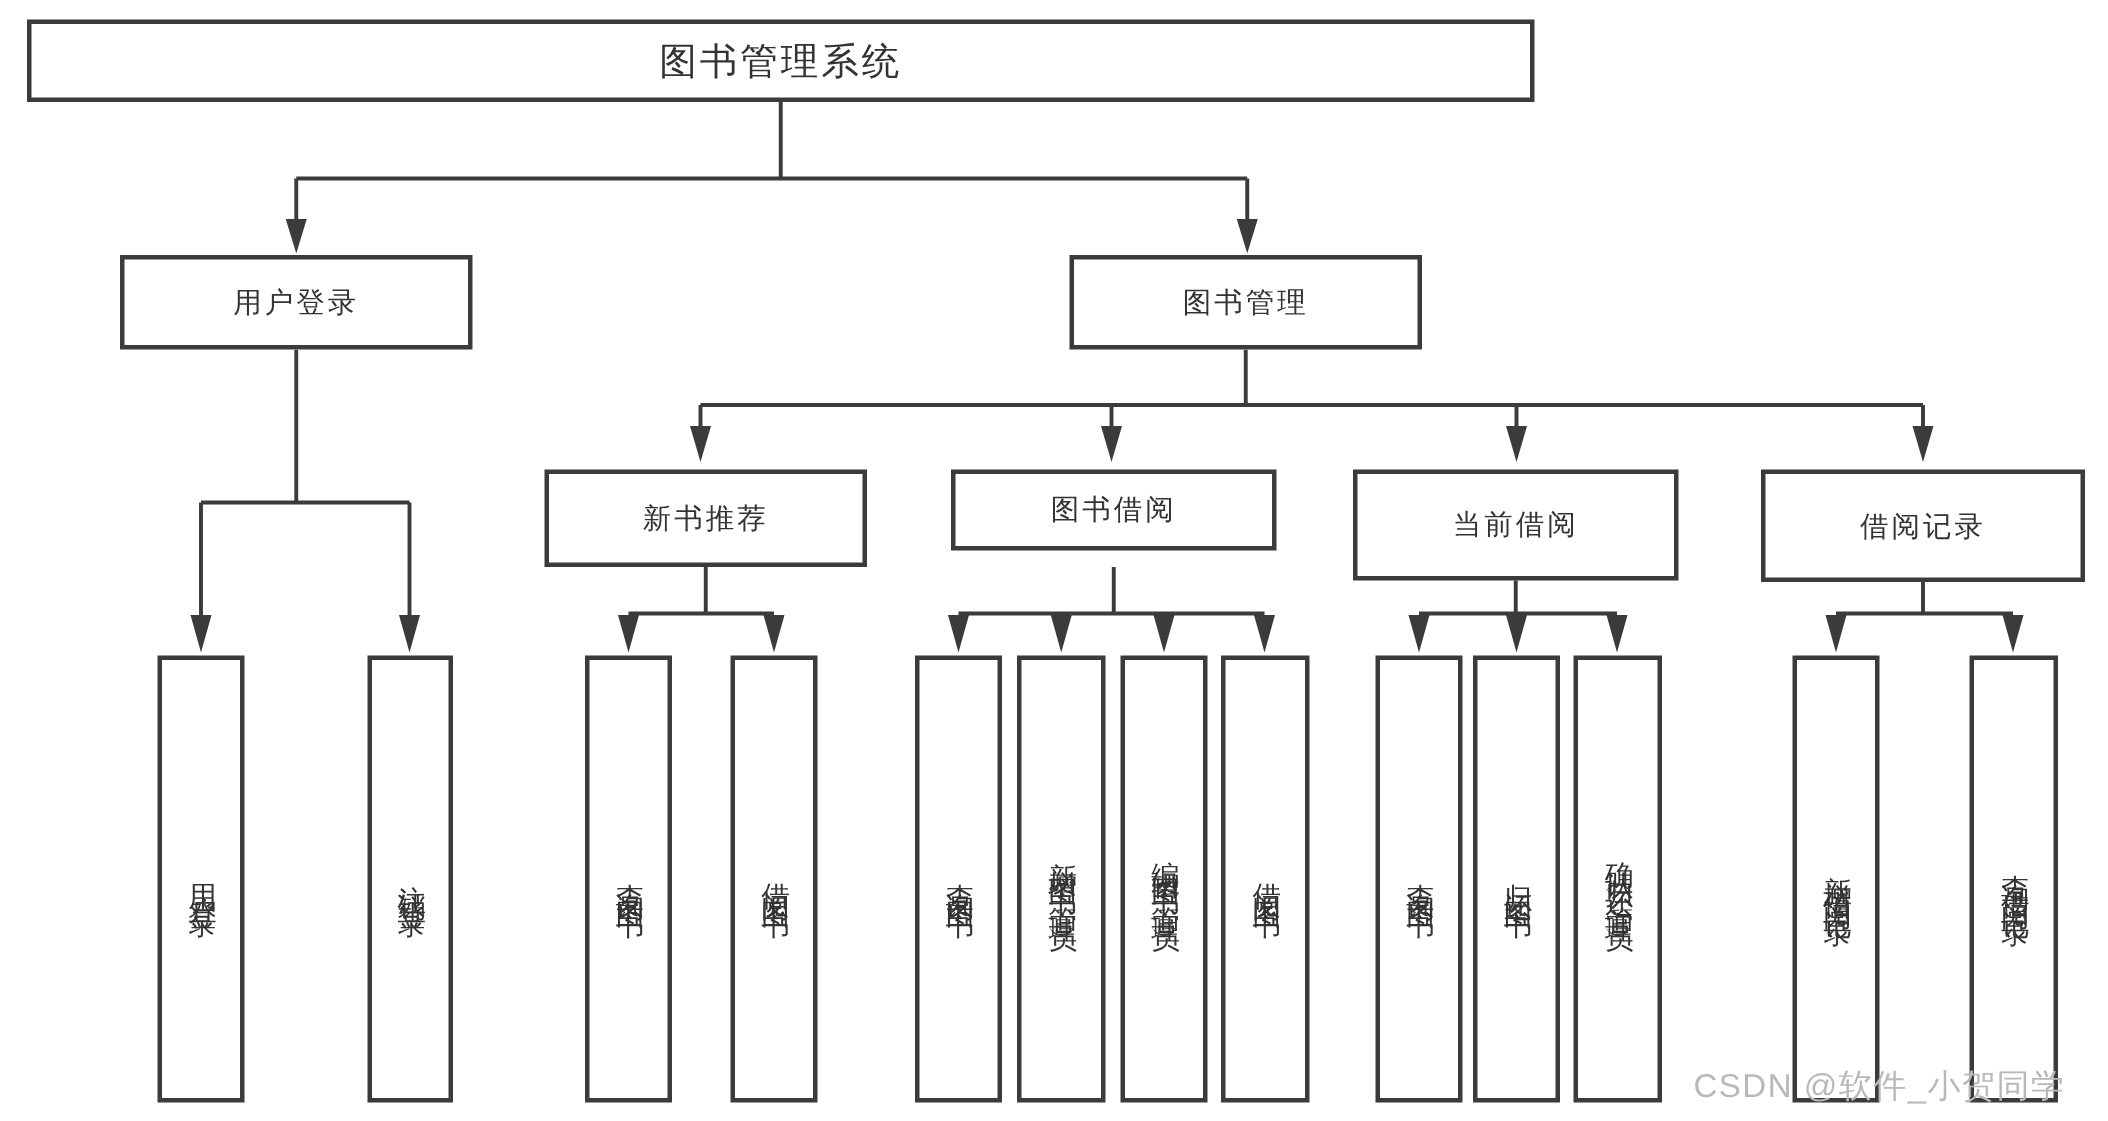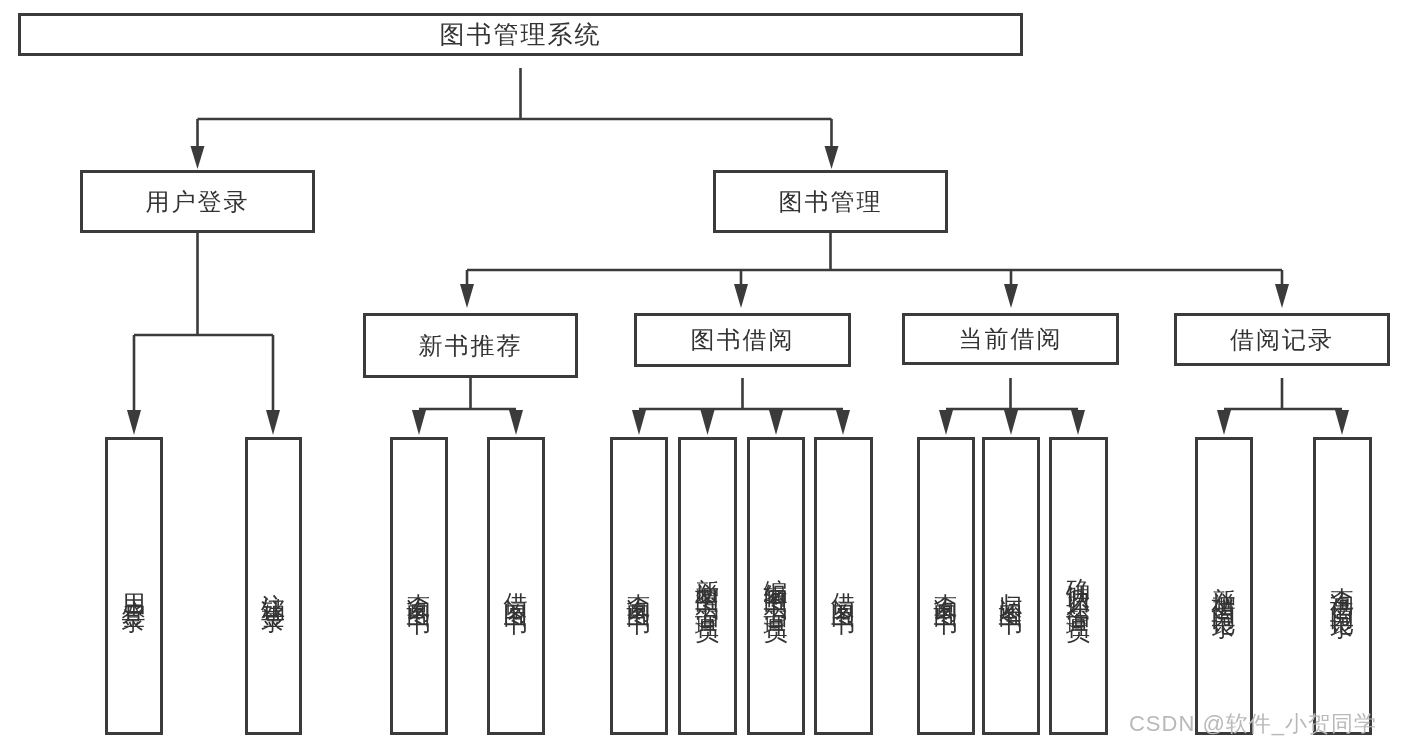--- a/index.html
+++ b/index.html
@@ -17,21 +17,21 @@
   .diagram{position:relative;width:1405px;height:747px;background:var(--box-background);}
   svg.wires{position:absolute;left:0;top:0;z-index:1;}
   svg.wires path{stroke:var(--line);stroke-width:2.6;fill:none;}
   svg.wires polygon{fill:var(--line);}
   .node{
     position:absolute;z-index:2;box-sizing:border-box;
     border:3px solid var(--line);background:var(--box-background);
     display:flex;align-items:center;justify-content:center;
   }
   .node .lbl{
-    color:var(--text);font-size:24px;letter-spacing:2px;white-space:nowrap;
+    color:var(--text);font-size:19px;letter-spacing:2px;white-space:nowrap;
   }
   .node.root .lbl{font-size:25px;}
   .node.v .lbl{
     writing-mode:vertical-rl;text-orientation:mixed;
     letter-spacing:6px;line-height:1.05;
   }
   .watermark{
     position:absolute;right:28px;bottom:8px;z-index:5;
     font-size:22px;letter-spacing:1px;color:var(--watermark);white-space:nowrap;
   }
@@ -73,41 +73,41 @@
       <polygon points="769,410 783,410 776,435"></polygon>
       <polygon points="836,410 850,410 843,435"></polygon>
       <polygon points="939,410 953,410 946,435"></polygon>
       <polygon points="1004,410 1018,410 1011,435"></polygon>
       <polygon points="1071,410 1085,410 1078,435"></polygon>
       <polygon points="1217,410 1231,410 1224,435"></polygon>
       <polygon points="1335,410 1349,410 1342,435"></polygon>
     </g>
   </svg>
 
-  <div class="node h root" style="left:18px;top:13px;width:1005px;height:43px">
+  <div class="node h root" style="left:18px;top:13px;width:1005px;height:55px">
     <span class="lbl">图书管理系统</span>
   </div>
 
   <div class="node h" style="left:80px;top:170px;width:235px;height:63px">
     <span class="lbl">用户登录</span>
   </div>
   <div class="node h" style="left:713px;top:170px;width:235px;height:63px">
     <span class="lbl">图书管理</span>
   </div>
 
   <div class="node h" style="left:363px;top:313px;width:215px;height:65px">
     <span class="lbl">新书推荐</span>
   </div>
   <div class="node h" style="left:634px;top:313px;width:217px;height:54px">
     <span class="lbl">图书借阅</span>
   </div>
-  <div class="node h" style="left:902px;top:313px;width:217px;height:52px">
+  <div class="node h" style="left:902px;top:313px;width:217px;height:74px">
     <span class="lbl">当前借阅</span>
   </div>
-  <div class="node h" style="left:1174px;top:313px;width:216px;height:53px">
+  <div class="node h" style="left:1174px;top:313px;width:216px;height:75px">
     <span class="lbl">借阅记录</span>
   </div>
 
   <div class="node v" style="left:105px;top:437px;width:58px;height:298px">
     <span class="lbl">用户登录</span>
   </div>
   <div class="node v" style="left:245px;top:437px;width:57px;height:298px">
     <span class="lbl">注销登录</span>
   </div>
 

